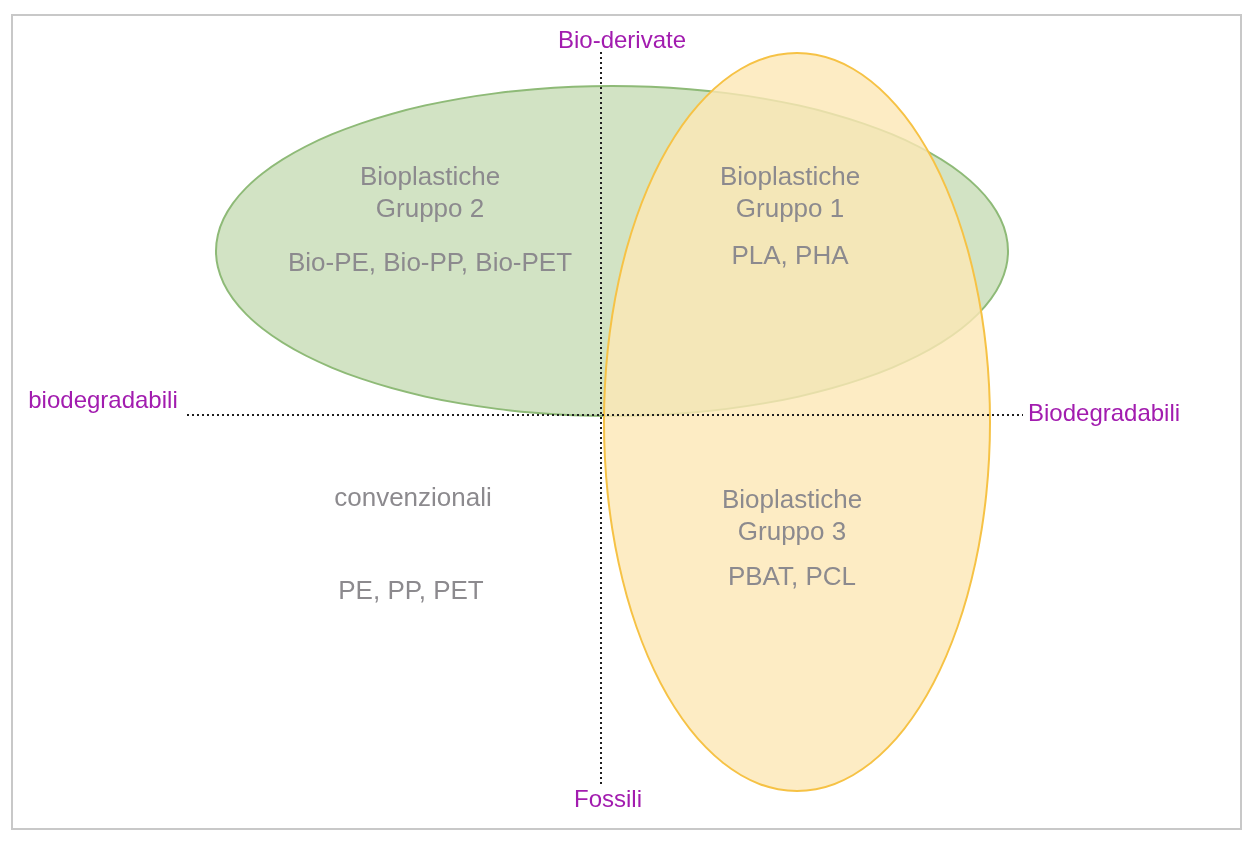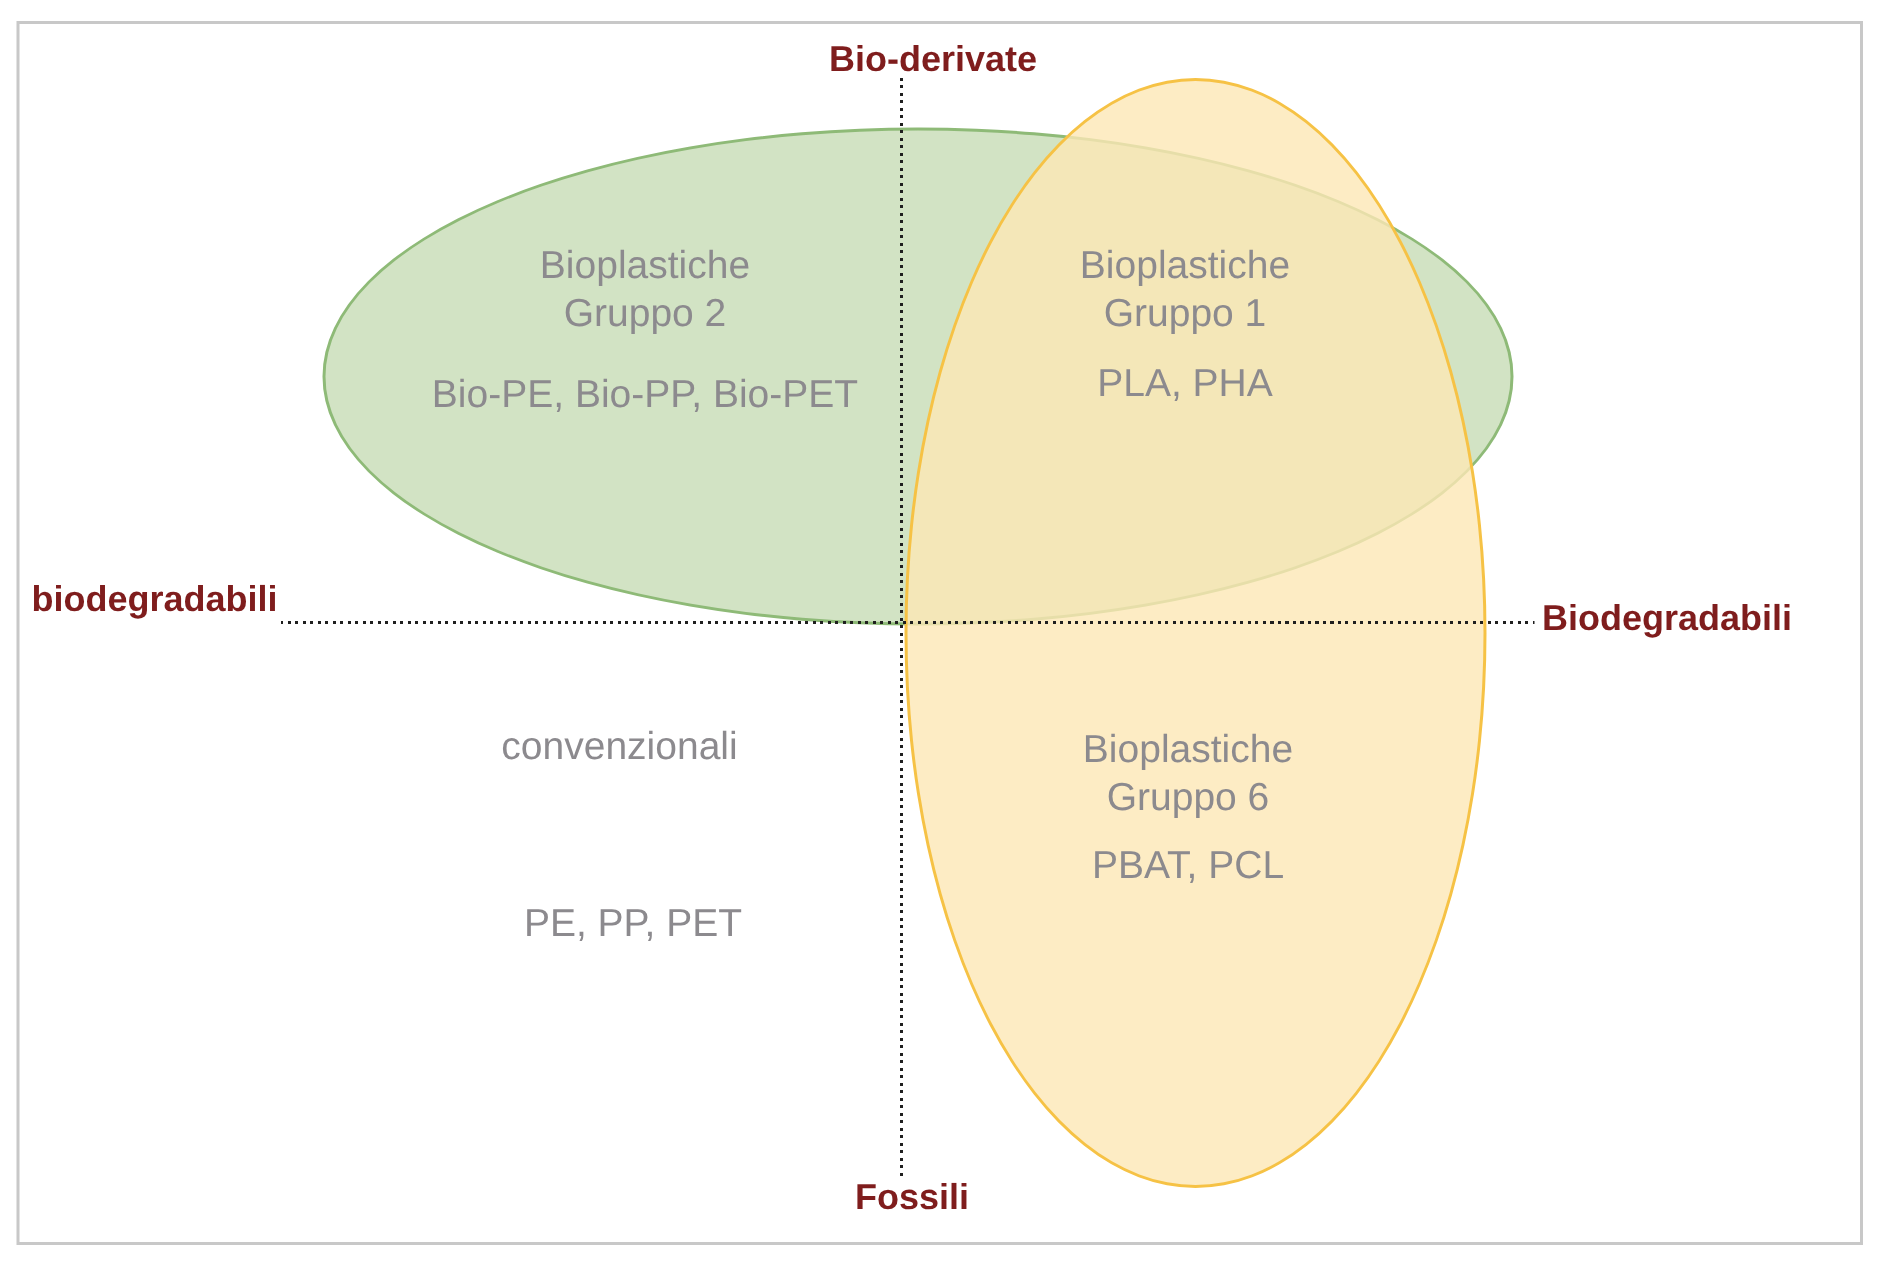--- a/index.html
+++ b/index.html
@@ -55,22 +55,22 @@
   .axis-h {
     position: absolute;
     left: 187px;
     top: 414px;
     width: 836px;
     height: 2px;
     background: repeating-linear-gradient(to right, #1f1f1f 0 2px, transparent 2px 5px);
   }
   .axis-label {
     position: absolute;
-    color: #7f1d1d;
-    font-weight: bold;
+    color: #a21caf;
+    font-weight: normal;
     font-size: 24px;
     line-height: 29px;
     white-space: nowrap;
   }
   .axis-label.center { text-align: center; }
   .gtext {
     position: absolute;
     width: 400px;
     text-align: center;
     color: #8c8a8e;
@@ -111,21 +111,21 @@
 
   <div class="gtext" style="left:590px; top:160px;">
     <div>Bioplastiche</div>
     <div>Gruppo 1</div>
   </div>
   <div class="gtext" style="left:590px; top:239px;">PLA, PHA</div>
 
   <div class="gtext" style="left:213px; top:481px;">
     <div>convenzionali</div>
   </div>
-  <div class="gtext" style="left:222px; top:574px;margin-top:25px;">PE, PP, PET</div>
+  <div class="gtext" style="left:211px; top:574px;">PE, PP, PET</div>
 
   <div class="gtext" style="left:592px; top:483px;">
     <div>Bioplastiche</div>
-    <div>Gruppo 6</div>
+    <div>Gruppo 3</div>
   </div>
   <div class="gtext" style="left:592px; top:560px;">PBAT, PCL</div>
 
 </div>
 
 </body></html>

